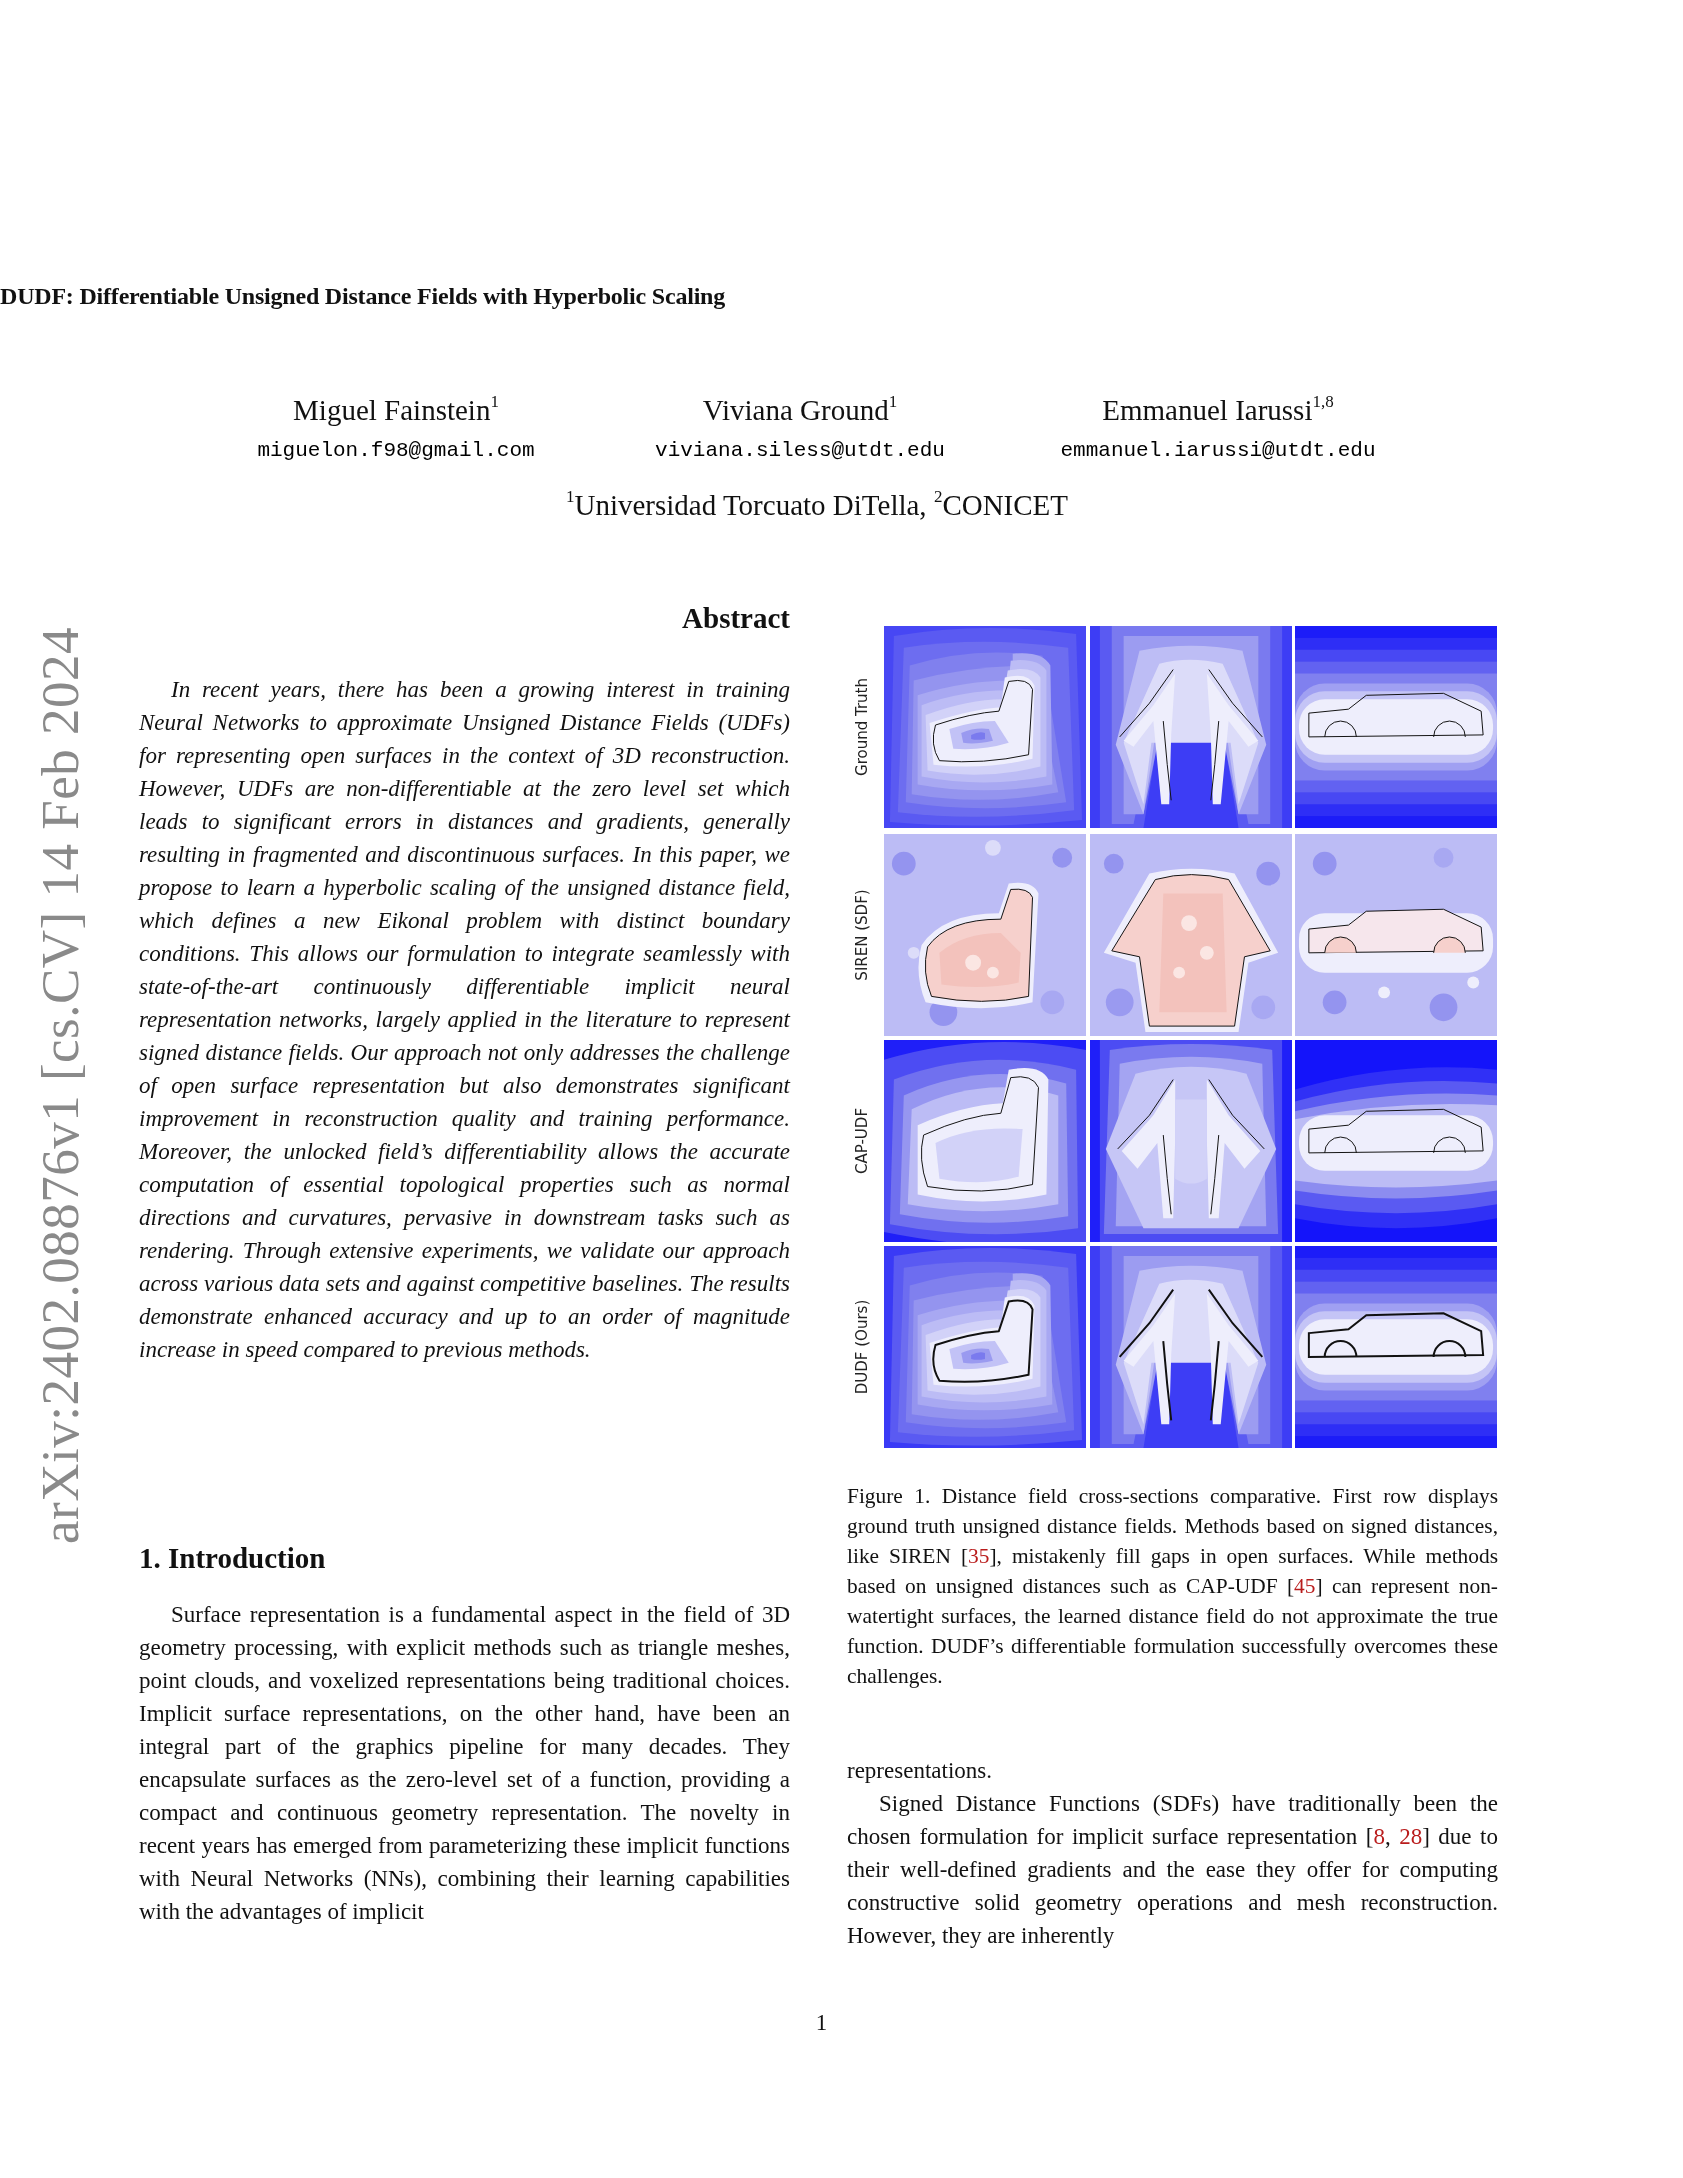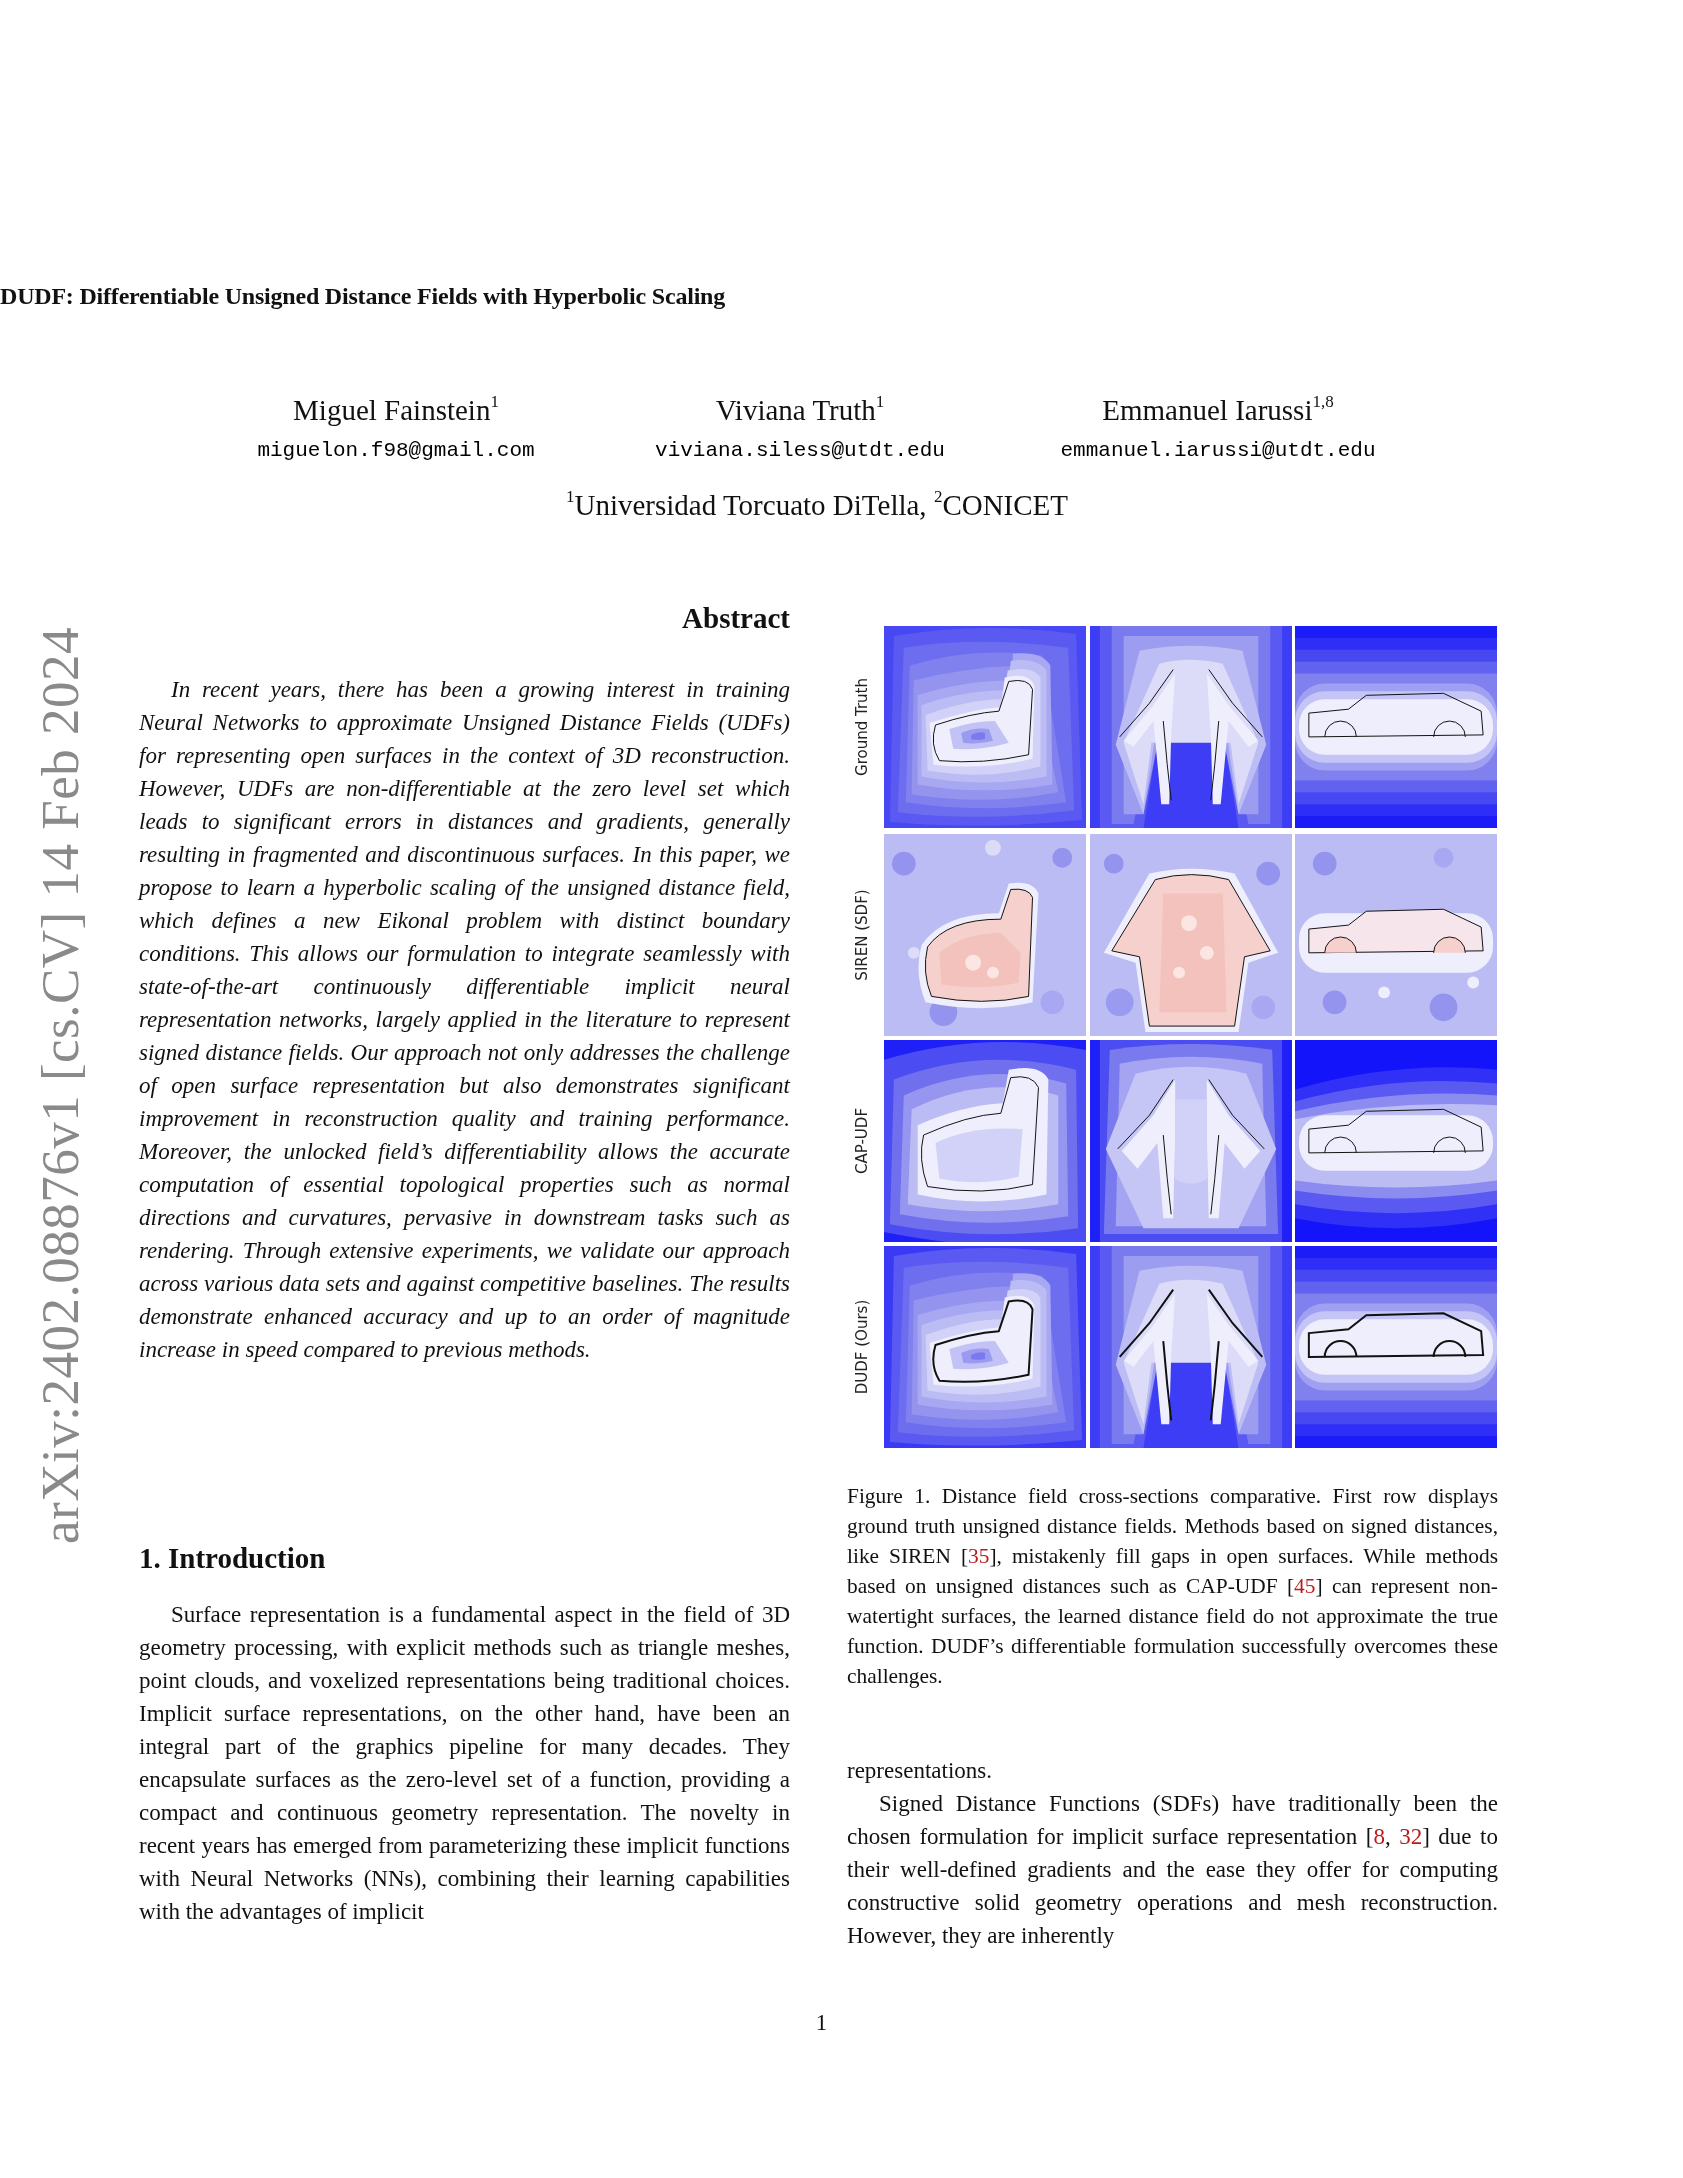--- a/index.html
+++ b/index.html
@@ -70,21 +70,21 @@
 <div class="arxiv-stamp">arXiv:2402.08876v1  [cs.CV]  14 Feb 2024</div>
 
 <h1 class="title">DUDF: Differentiable Unsigned Distance Fields with Hyperbolic Scaling</h1>
 
 <div class="authors">
   <div class="author" style="left:178px;">
     <div class="name"><span>Miguel Fainstein</span><sup>1</sup></div>
     <div class="email">miguelon.f98@gmail.com</div>
   </div>
   <div class="author" style="left:582px;">
-    <div class="name"><span>Viviana Truth</span><sup>1</sup></div>
+    <div class="name"><span>Viviana Ground</span><sup>1</sup></div>
     <div class="email">viviana.siless@utdt.edu</div>
   </div>
   <div class="author" style="left:1000px;">
     <div class="name"><span>Emmanuel Iarussi</span><sup>1,8</sup></div>
     <div class="email">emmanuel.iarussi@utdt.edu</div>
   </div>
 </div>
 
 <div class="affil">
   <sup>1</sup><span>Universidad Torcuato DiTella, </span><sup>2</sup><span>CONICET</span>
@@ -296,17 +296,17 @@
       <path d="M30,112 A16,16 0 0,1 62,112" fill="none" stroke="#111" stroke-width="2"></path>
       <path d="M140,112 A16,16 0 0,1 172,112" fill="none" stroke="#111" stroke-width="2"></path>
     </svg>
   </div>
 </div>
 
 <p class="caption"><span>Figure 1. Distance field cross-sections comparative. First row displays ground truth unsigned distance fields. Methods based on signed distances, like SIREN [</span><a class="cite">35</a><span>], mistakenly fill gaps in open surfaces. While methods based on unsigned distances such as CAP-UDF [</span><a class="cite">45</a><span>] can represent non-watertight surfaces, the learned distance field do not approximate the true function. DUDF’s differentiable formulation successfully overcomes these challenges.</span></p>
 
 <div class="right-body">
   <p>representations.</p>
-  <p class="p2"><span>Signed Distance Functions (SDFs) have traditionally been the chosen formulation for implicit surface representation [</span><a class="cite">8</a><span>, </span><a class="cite">32</a><span>] due to their well-defined gradients and the ease they offer for computing constructive solid geometry operations and mesh reconstruction. However, they are inherently</span></p>
+  <p class="p2"><span>Signed Distance Functions (SDFs) have traditionally been the chosen formulation for implicit surface representation [</span><a class="cite">8</a><span>, </span><a class="cite">28</a><span>] due to their well-defined gradients and the ease they offer for computing constructive solid geometry operations and mesh reconstruction. However, they are inherently</span></p>
 </div>
 
 <div class="page-number">1</div>
 
 
 </body></html>

